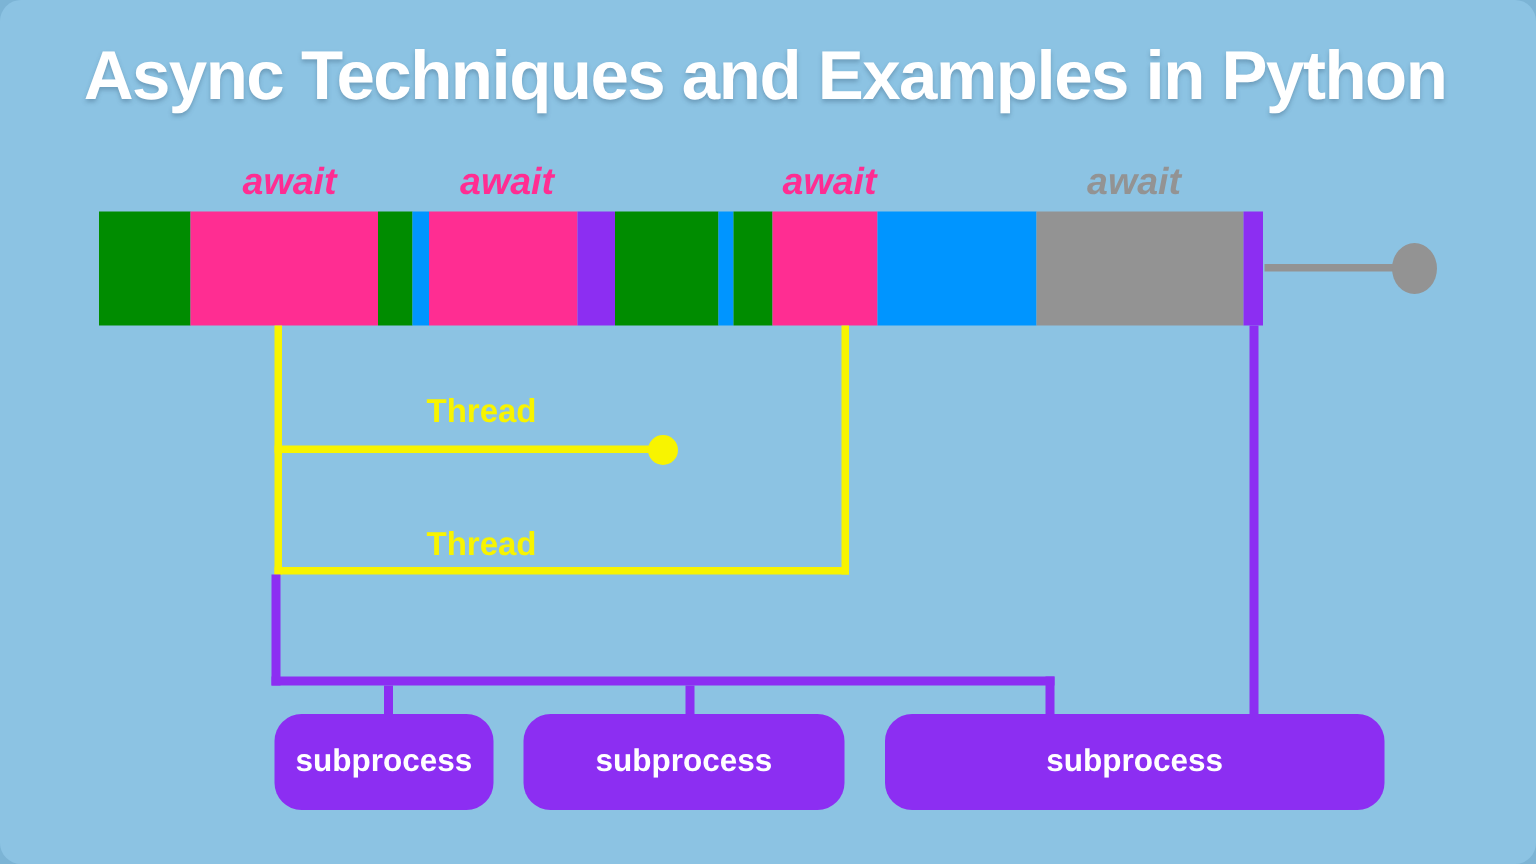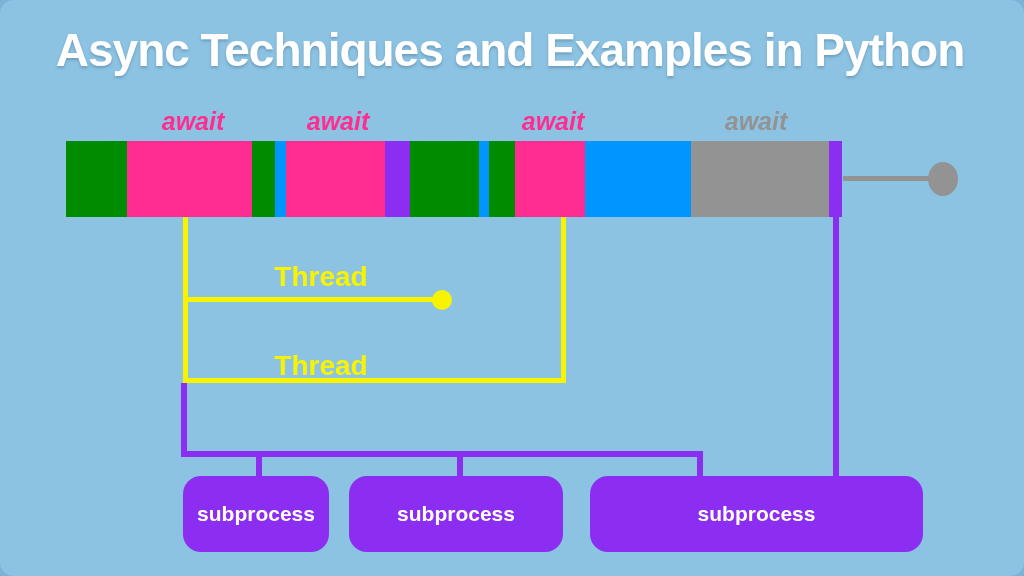--- a/index.html
+++ b/index.html
@@ -71,41 +71,41 @@
   .ydot {
     position: absolute;
     left: 432px; top: 290px; width: 20px; height: 20px;
     border-radius: 50%;
     background: var(--yellow, #F8F400);
   }
   .ylabel {
     position: absolute;
     left: 321px;
     transform: translateX(-50%);
-    font-size: 28px;
+    font-size: 22px;
     font-weight: bold;
     color: var(--yellow, #F8F400);
     white-space: nowrap;
     text-align: right;
   }
   .t1 { top: 261px; }
   .t2 { top: 350px; }
   
   .pline { position: absolute; background: var(--purple, #8C2EF2); }
   .pvA  { left: 181px; top: 383px; width: 6px; height: 74px; }
   .ph   { left: 181px; top: 451px; width: 522px; height: 6px; }
   .ps1  { left: 256px; top: 457px; width: 6px; height: 20px; }
   .ps2  { left: 457px; top: 457px; width: 6px; height: 20px; }
   .ps3  { left: 697px; top: 451px; width: 6px; height: 26px; }
   .pvB  { left: 833px; top: 217px; width: 6px; height: 260px; }
   
   .spbox {
     position: absolute;
     top: 476px;
-    height: 76px;
+    height: 64px;
     background: var(--purple, #8C2EF2);
     border-radius: 18px;
     display: flex;
     align-items: center;
     justify-content: center;
     color: var(--white, #FFFFFF);
     font-size: 21px;
     font-weight: bold;
     text-align: right;
   }

